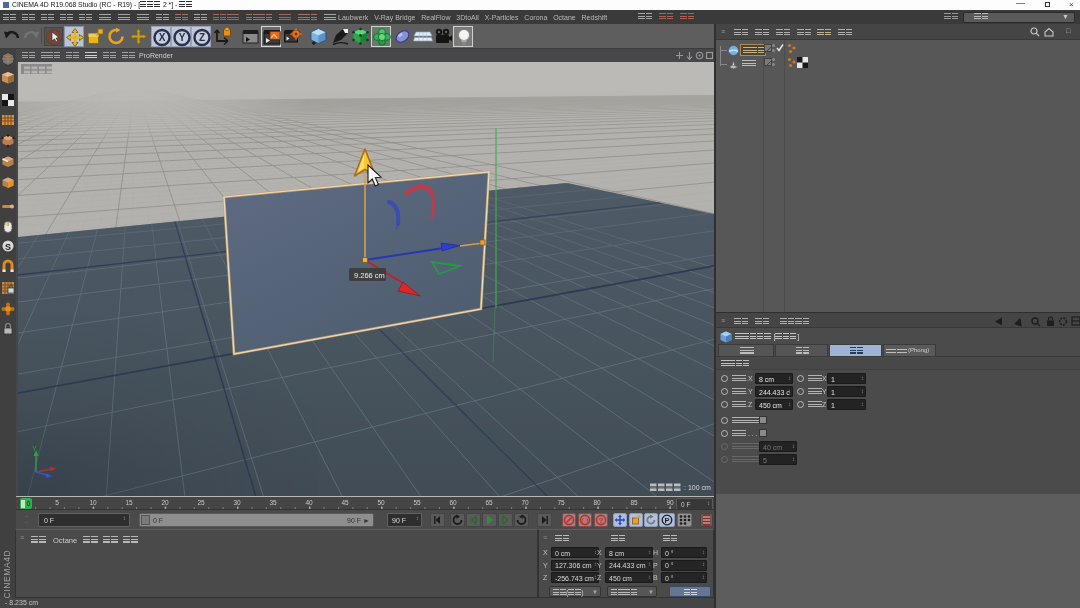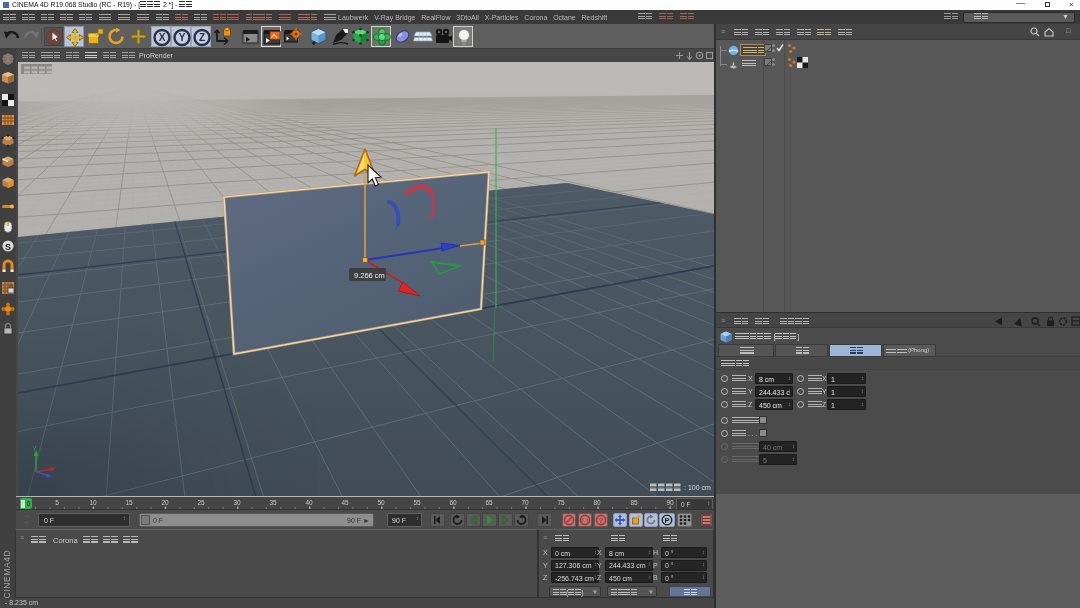--- a/index.html
+++ b/index.html
@@ -829,21 +829,21 @@
         <g stroke="#e8d8c8" stroke-width="1">
           <line x1="2" y1="3" x2="9" y2="3"></line>
           <line x1="2" y1="6" x2="9" y2="6"></line>
           <line x1="2" y1="9" x2="9" y2="9"></line>
         </g>
       </svg></div>
 </div>
 <div class="abs" style="left:15px;top:529px;width:523px;height:69px;background:#4a4a4a;border:1px solid #333;border-top:1px solid #5f5f5f;">
 <span class="lbl" style="left:4px;top:4px;color:#8a8a8a;font-size:7px;">≡</span>
 <span class="lbl" style="left:15px;top:6px;color:#cccccc;"><i class="c" style="width:7px;height:7px;margin-right:1px;opacity:0.85"></i><i class="c" style="width:7px;height:7px;margin-right:1px;opacity:0.85"></i></span>
-<span class="lbl" style="left:37px;top:5.5px;color:#ccc;font-size:7.5px;">Corona</span>
+<span class="lbl" style="left:37px;top:5.5px;color:#ccc;font-size:7.5px;">Octane</span>
 <span class="lbl" style="left:67px;top:6px;color:#cccccc;"><i class="c" style="width:7px;height:7px;margin-right:1px;opacity:0.85"></i><i class="c" style="width:7px;height:7px;margin-right:1px;opacity:0.85"></i></span>
 <span class="lbl" style="left:87px;top:6px;color:#cccccc;"><i class="c" style="width:7px;height:7px;margin-right:1px;opacity:0.85"></i><i class="c" style="width:7px;height:7px;margin-right:1px;opacity:0.85"></i></span>
 <span class="lbl" style="left:107px;top:6px;color:#cccccc;"><i class="c" style="width:7px;height:7px;margin-right:1px;opacity:0.85"></i><i class="c" style="width:7px;height:7px;margin-right:1px;opacity:0.85"></i></span>
 </div>
 <div class="abs" style="left:0;top:598px;width:714px;height:10px;background:#454545;">
 <span class="lbl" style="left:5px;top:1px;color:#c5c5c5;">- 8.235 cm</span>
 </div>
 <div class="abs" style="left:538px;top:529px;width:176px;height:69px;background:#4a4a4a;border:1px solid #333;border-top:1px solid #5f5f5f;">
 <span class="lbl" style="left:4px;top:4px;color:#8a8a8a;font-size:7px;">≡</span>
 <span class="lbl" style="left:16px;top:5px;color:#cfcfcf;"><i class="c" style="width:6.5px;height:6.5px;margin-right:1px;opacity:0.85"></i><i class="c" style="width:6.5px;height:6.5px;margin-right:1px;opacity:0.85"></i></span>

